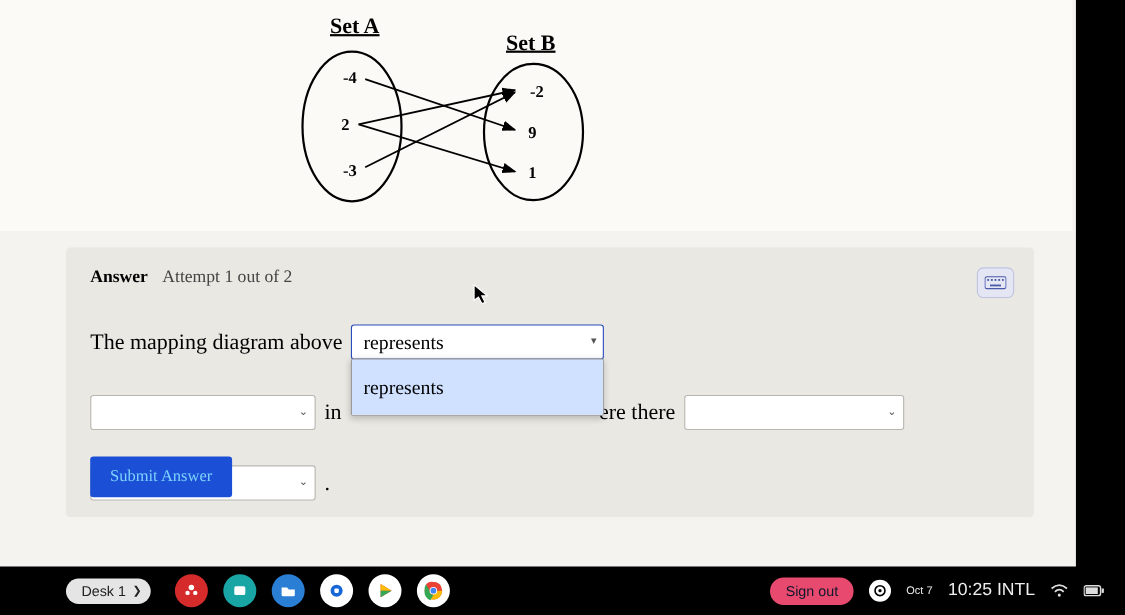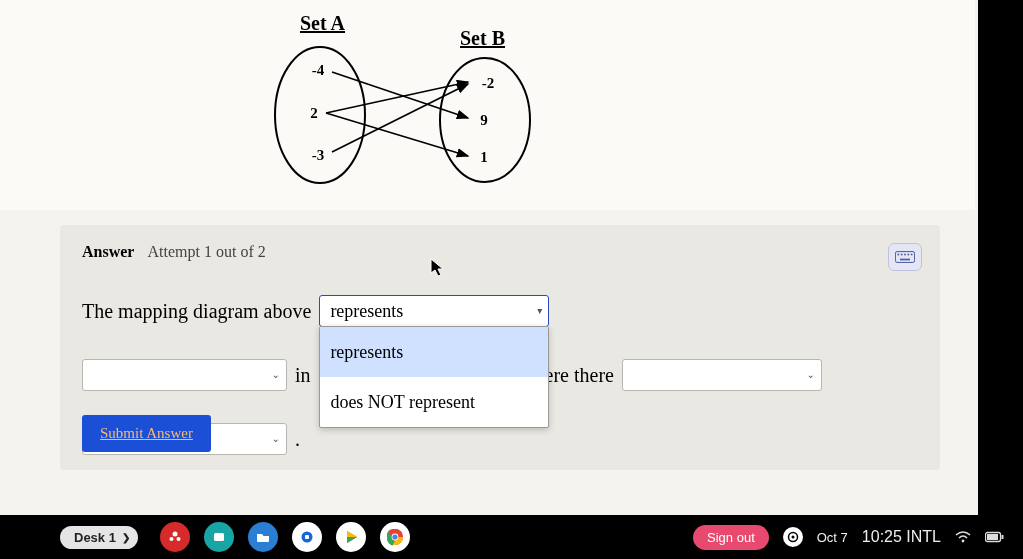--- a/index.html
+++ b/index.html
@@ -56,56 +56,56 @@
     position:absolute; left:-1px; top:30px; width: 230px;
     background:#fff; border:1px solid #999; border-radius:2px;
     z-index:10; font-size:18px;
     box-shadow: 0 2px 6px rgba(0,0,0,.2);
   }
   .drop-menu .opt { padding: 5px 10px; cursor:pointer;}
   .drop-menu .opt.hl { background:#cfe1ff; }
   .linebreak { flex-basis: 100%; height:0; }
   .submit {
     position:absolute; left:22px; bottom:18px;
-    background:#1b4fd6; color:#fdba74; border:none;
+    background:#1b4fd6; color:#7dd3fc; border:none;
     font-family: inherit; font-size:15px; padding:10px 18px;
-    border-radius:3px; cursor:pointer;text-decoration:underline;
+    border-radius:3px; cursor:pointer;
   }
   .cursor-arrow {
     position:absolute; left:430px; top:258px; z-index:50;
   }
   
   .taskbar {
     position:absolute; left:0; bottom:0; width:1023px; height:44px;
     background:#000; display:flex; align-items:center; padding:0 18px 0 60px;
     color:#eee; font-family: Arial, Helvetica, sans-serif; font-size:13px;
   }
   .desk-pill {
     background:#e5e5e5; color:#222; border-radius:16px; padding:4px 8px 4px 14px;
-    display:flex; align-items:center; gap:6px; font-weight:700; font-size:13px;
+    display:flex; align-items:center; gap:6px; font-weight:400; font-size:13px;
     cursor:pointer;
   }
   .desk-pill .chev2 { font-size:10px; }
   .tb-icons { display:flex; gap:14px; margin-left:22px; }
   .tb-icon {
     width:30px; height:30px; border-radius:50%;
     display:flex; align-items:center; justify-content:center;
     cursor:pointer;
   }
   .tb-right { margin-left:auto; display:flex; align-items:center; gap:14px; }
   .signout {
-    background:#e84a6f; color:#ffffff; border-radius:14px; padding:5px 14px;
+    background:#e84a6f; color:#0f172a; border-radius:14px; padding:5px 14px;
     font-size:13px; cursor:pointer;
   }
   .gear {
     width:20px;height:20px;border-radius:50%;background:#fff;color:#000;
     display:flex;align-items:center;justify-content:center;font-size:12px;font-weight:700;
     cursor:pointer;
   }
-  .tb-date { font-size:13px; }
+  .tb-date { font-size:10px; }
   .tb-time { font-size:16px; }
 </style>
 </head>
 <body>
 
 <div class="screen">
   <div class="page">
 
     <div class="diagram">
       <svg width="975" height="210">
@@ -156,21 +156,20 @@
       </div>
 
       <div class="sentence">
         <span class="txt">The mapping diagram above</span>
 
         <span class="drop active" style="min-width:230px">
           <span>represents</span>
           <span class="chev">▾</span>
           <div class="drop-menu">
             <div class="opt hl">represents</div>
-            <div class="opt">does NOT represent</div>
           </div>
         </span>
 
 
         <span class="linebreak"></span>
 
         <span class="drop blank">
           <span></span>
           <span class="chev">⌄</span>
         </span>

